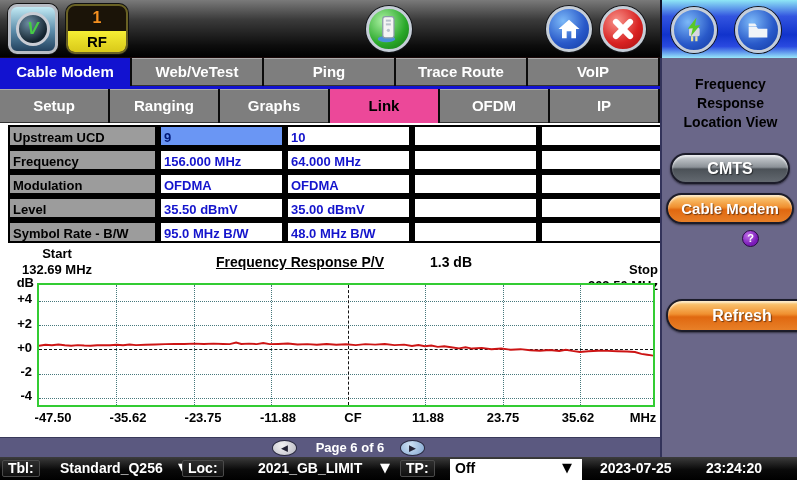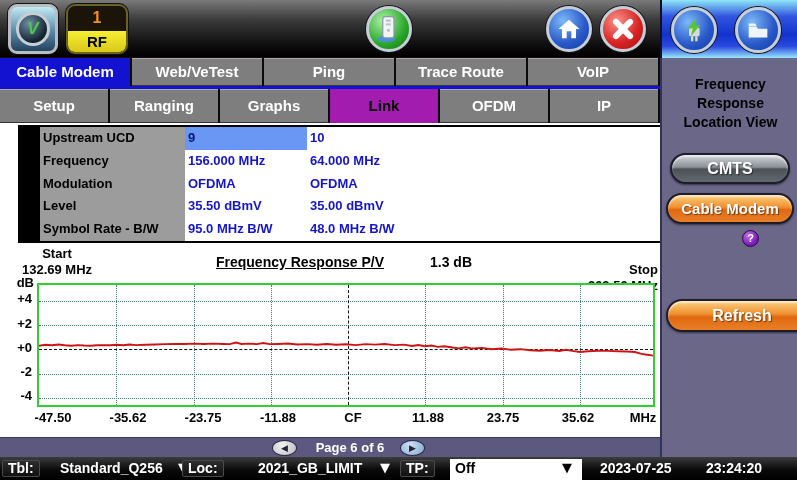--- a/index.html
+++ b/index.html
@@ -54,28 +54,28 @@
   .tabrow1 { position:absolute; left:0; top:58px; width:660px; height:28px; display:flex; }
   .tabrow1 .tab { width:132px; height:28px; line-height:28px; text-align:center;
             color:#fff; font-size:15px; background:#7e7e7e;
             border-right:2px solid #0b0b0b; box-shadow:inset 0 1px 0 #aaa, inset 0 -1px 0 #333; }
   .tabrow1 .tab.sel { background:#1212d0; box-shadow:none; }
   .bluestrip { position:absolute; left:0; top:86px; width:660px; height:3px; background:#1212d0; }
   .tabrow2 { position:absolute; left:0; top:89px; width:660px; height:34px; display:flex; }
   .tabrow2 .tab { width:110px; height:34px; line-height:34px; text-align:center;
             color:#fff; font-size:15px; background:#7e7e7e;
             border-right:2px solid #0b0b0b; box-shadow:inset 0 1px 0 #aaa, inset 0 -1px 0 #333; }
-  .tabrow2 .tab.sel { background:#a21caf; color:#000; box-shadow:none; }
+  .tabrow2 .tab.sel { background:#ec4899; color:#000; box-shadow:none; }
 
   
   .main { position:absolute; left:0; top:123px; width:660px; height:314px; background:#fff; }
 
-  .tbl { position:absolute; left:18px; top:2px; width:657px; height:118px;
+  .tbl { position:absolute; left:8px; top:2px; width:657px; height:118px;
          display:grid; grid-template-columns:145px 1fr 1fr 1fr 1fr;
-         grid-auto-rows:1fr; gap:0; background:#000; border:2px solid #000;padding-left:20px; }
+         grid-auto-rows:1fr; gap:6px; background:#000; border:2px solid #000; }
   .tl  { background:#9c9c9c; color:#000; font-size:13px; padding:3px 0 0 3px; }
   .tv  { background:#fff; color:#1414cc; font-size:13px; padding:3px 0 0 3px; }
   .tv.sel { background:#6a96f4; color:#001878; }
 
   .chart-header { position:absolute; left:0; top:121px; width:660px; height:40px; color:#000; }
   .start-blk { position:absolute; left:2px; top:2px; width:110px; text-align:center;
                font-size:13px; line-height:16px; }
   .title-blk { position:absolute; left:170px; top:10px; width:260px; text-align:center; font-size:14px;text-decoration:underline; }
   .pv-blk    { position:absolute; left:430px; top:10px; font-size:14px; }
   .stop-blk  { position:absolute; left:554px; top:18px; width:104px; text-align:right;

